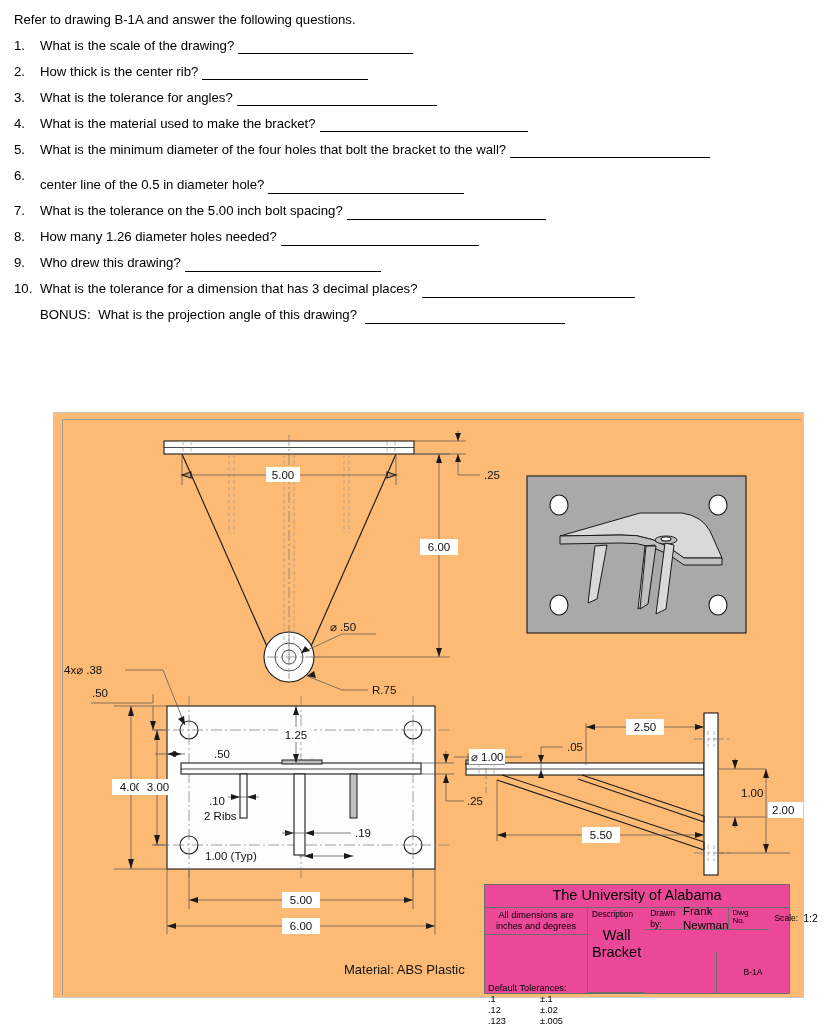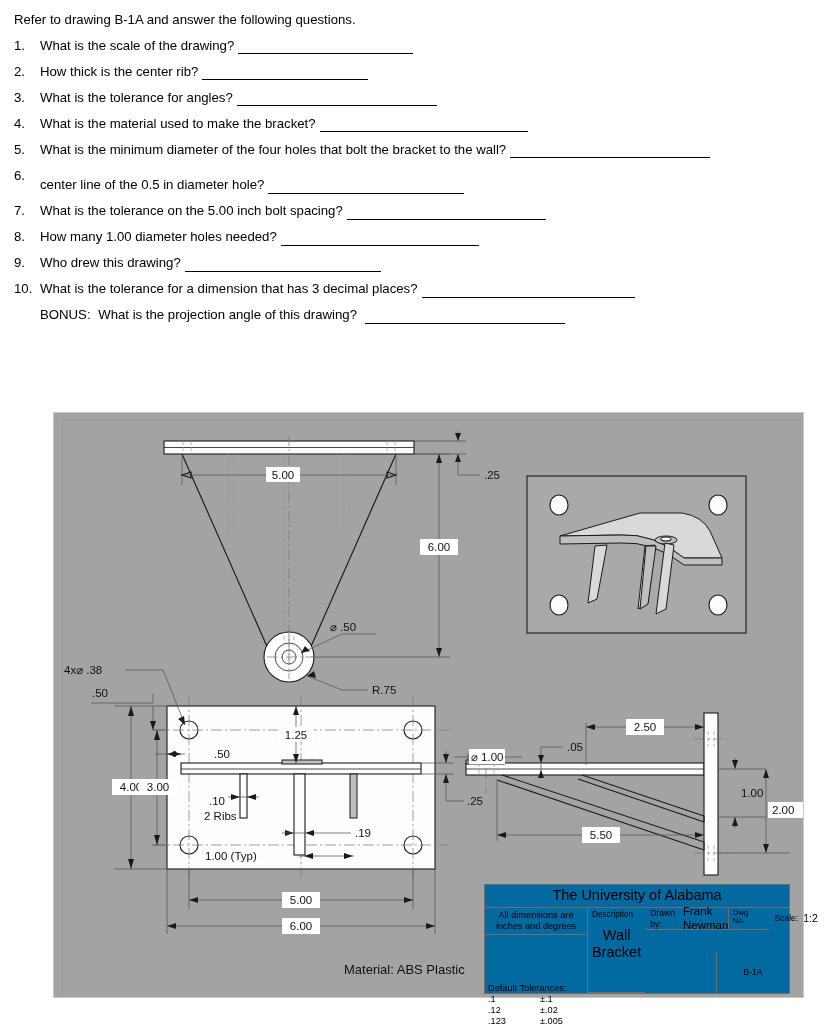--- a/index.html
+++ b/index.html
@@ -16,42 +16,42 @@
   .qbody{flex:1;}
   .qtext{display:inline;}
   .blank{display:inline-block;border-bottom:1.2px solid #000;vertical-align:bottom;
          height:11px;margin-left:4px;}
   .cont{display:block;margin-top:9.5px;}
   .bonus{display:flex;font-size:13.2px;line-height:1.25;margin-bottom:8px;}
   .bonus .qnum{width:26px;flex:0 0 26px;}
 
   
   .sheet{position:absolute;left:53px;top:412px;width:749px;height:584px;
-         border:1px solid #c9c9c9;background:#a3a3a3;text-align:right;}
+         border:1px solid #c9c9c9;background:#fdba74;text-align:right;}
   .sheet-inner{position:absolute;left:8px;top:6px;right:2px;bottom:2px;
          border-left:1.5px solid #9a9a9a;border-top:1.5px solid #9a9a9a;}
   svg.dwg{position:absolute;left:0;top:0;width:749px;height:584px;}
   .ln{stroke:#1a1a1a;stroke-width:1.15;fill:none;}
   .lnt{stroke:#1a1a1a;stroke-width:0.8;fill:none;}
   .dim{stroke:#555;stroke-width:0.75;fill:none;}
   .center{stroke:#777;stroke-width:0.7;fill:none;stroke-dasharray:11 3 2 3;}
   .hid{stroke:#9a9a9a;stroke-width:0.7;fill:none;stroke-dasharray:4 2.5;}
   .txt{font-family:"Liberation Sans",sans-serif;font-size:11.5px;fill:#111;}
   .fill-gray{fill:#a9a9a9;stroke:#1a1a1a;stroke-width:1.1;}
   .fill-lt{fill:#d9d9d9;stroke:#1a1a1a;stroke-width:1;}
   .fill-md{fill:#bfbfbf;stroke:#1a1a1a;stroke-width:1;}
   .fill-wh{fill:#fdfdfd;stroke:#1a1a1a;stroke-width:1.1;}
 
   
   .material{position:absolute;left:344px;top:962px;font-size:13px;
             font-family:"Liberation Sans",sans-serif;color:#111;}
 
   
   .tb{position:absolute;left:484px;top:884px;width:304px;height:108px;
-      border:1px solid #6e6e6e;background:#0369a1;font-size:8.6px;line-height:1.18;}
+      border:1px solid #6e6e6e;background:#ec4899;font-size:8.6px;line-height:1.18;}
   .tb-title{height:22px;border-bottom:1px solid #6e6e6e;display:flex;
             align-items:center;justify-content:center;font-size:14.5px;}
   .tb-body{display:flex;height:85px;}
   .tb-left{width:104px;border-right:1px solid #6e6e6e;padding:2px 3px;box-sizing:border-box;}
   .tb-dimnote{text-align:center;font-size:9.2px;line-height:1.2;}
   .tb-sep{border-bottom:1px solid #6e6e6e;margin:2px -3px 2px -3px;}
   .tb-tolhdr{font-size:9.2px;margin-bottom:0px;margin-top:48px;}
   .tol-row{display:flex;font-size:9.2px;line-height:1.22;}
   .tol-a{width:52px;}
   .tol-b{width:44px;}
@@ -102,21 +102,21 @@
       <div class="q">
         <span class="qnum">6.</span>
         <span class="qbody"><span class="cont"><span>center line of the 0.5 in diameter hole?</span><span class="blank" style="width: 196px;"></span></span></span>
       </div>
       <div class="q">
         <span class="qnum">7.</span>
         <span class="qbody"><span class="qtext">What is the tolerance on the 5.00 inch bolt spacing?</span><span class="blank" style="width: 199px;"></span></span>
       </div>
       <div class="q">
         <span class="qnum">8.</span>
-        <span class="qbody"><span class="qtext">How many 1.00 diameter holes needed?</span><span class="blank" style="width: 198px;"></span></span>
+        <span class="qbody"><span class="qtext">How many 1.26 diameter holes needed?</span><span class="blank" style="width: 198px;"></span></span>
       </div>
       <div class="q">
         <span class="qnum">9.</span>
         <span class="qbody"><span class="qtext">Who drew this drawing?</span><span class="blank" style="width: 196px;"></span></span>
       </div>
       <div class="q">
         <span class="qnum">10.</span>
         <span class="qbody"><span class="qtext">What is the tolerance for a dimension that has 3 decimal places?</span><span class="blank" style="width: 213px;"></span></span>
       </div>
     </div>

